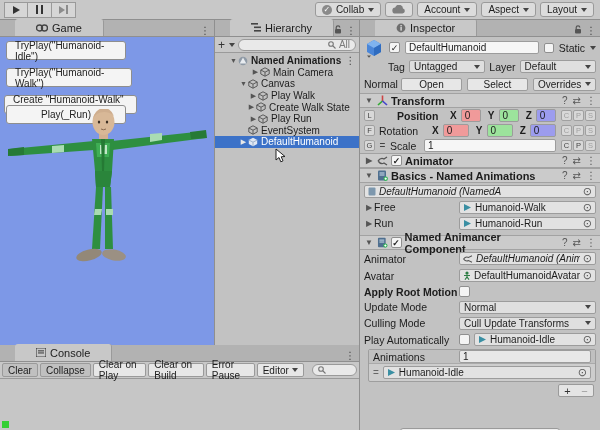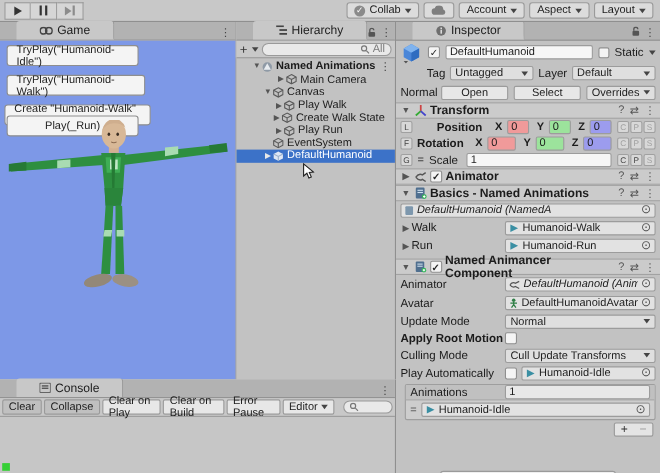--- a/index.html
+++ b/index.html
@@ -446,21 +446,21 @@
         </span>
         <span class="minibtn">
           <span>S</span>
         </span>
       </span>
   </div>
   <div class="irow" style="height:15px; gap:2px;">
     <span class="minibtn">
         <span>F</span>
       </span>
-    <span style="font-size:10.5px; font-weight:bold; width:46px; margin-left:2px;">Rotation</span>
+    <span style="font-size:10.5px; font-weight:normal; width:46px; margin-left:2px;">Rotation</span>
     <span class="axis">X</span>
     <div class="numfield" style="background:#f09a9a;">
         <span>0</span>
       </div>
     <span class="axis">Y</span>
     <div class="numfield" style="background:#9ce39c;">
         <span>0</span>
       </div>
     <span class="axis">Z</span>
     <div class="numfield" style="background:#9c9cee;">
@@ -537,21 +537,21 @@
     <div class="objfield italic">
       <svg width="8" height="9" viewBox="0 0 8 9">
           <rect x="0.5" y="0.5" width="7" height="8" rx="1" fill="#7d97ad"></rect>
         </svg>
       <span class="val">DefaultHumanoid (NamedA</span>
       <span class="picker">⊙</span>
     </div>
   </div>
   <div class="irow" style="height:16px;">
     <span class="foldout">▶</span>
-    <span class="ilabel" style="width:85px;">Walk</span>
+    <span class="ilabel" style="width:85px;">Free</span>
     <div class="objfield">
       <svg class="clipicon" viewBox="0 0 9 9">
           <polygon points="1,1 8,4.5 1,8" fill="#3a8fa3"></polygon>
         </svg>
       <span class="val">Humanoid-Walk</span>
       <span class="picker">⊙</span>
     </div>
   </div>
   <div class="irow" style="height:16px;">
     <span class="foldout">▶</span>
@@ -597,30 +597,30 @@
     <span class="ilabel">Avatar</span>
     <div class="objfield">
       <svg width="8" height="9" viewBox="0 0 8 9">
           <circle cx="4" cy="2" r="1.6" fill="#2f7f46"></circle>
           <path d="M4 3.6 L4 6 M1 4.5 L7 4.5 M4 6 L2 8.6 M4 6 L6 8.6" stroke="#2f7f46" stroke-width="1.2" fill="none"></path>
         </svg>
       <span class="val">DefaultHumanoidAvatar</span>
       <span class="picker">⊙</span>
     </div>
   </div>
+  <div class="irow" style="height:15px;">
+    <span class="ilabel" style="font-weight:bold;">Apply Root Motion</span>
+    <span class="checkbox"></span>
+  </div>
   <div class="irow" style="height:16px;">
     <span class="ilabel">Update Mode</span>
     <div class="dropdown">
         <span>Normal</span>
         <span class="dd-arrow"></span>
       </div>
-  </div>
-  <div class="irow" style="height:15px;">
-    <span class="ilabel" style="font-weight:bold;">Apply Root Motion</span>
-    <span class="checkbox"></span>
   </div>
   <div class="irow" style="height:16px;">
     <span class="ilabel">Culling Mode</span>
     <div class="dropdown">
         <span>Cull Update Transforms</span>
         <span class="dd-arrow"></span>
       </div>
   </div>
   <div class="irow" style="height:17px; gap:4px;">
     <span class="ilabel" style="width:91px;">Play Automatically</span>

